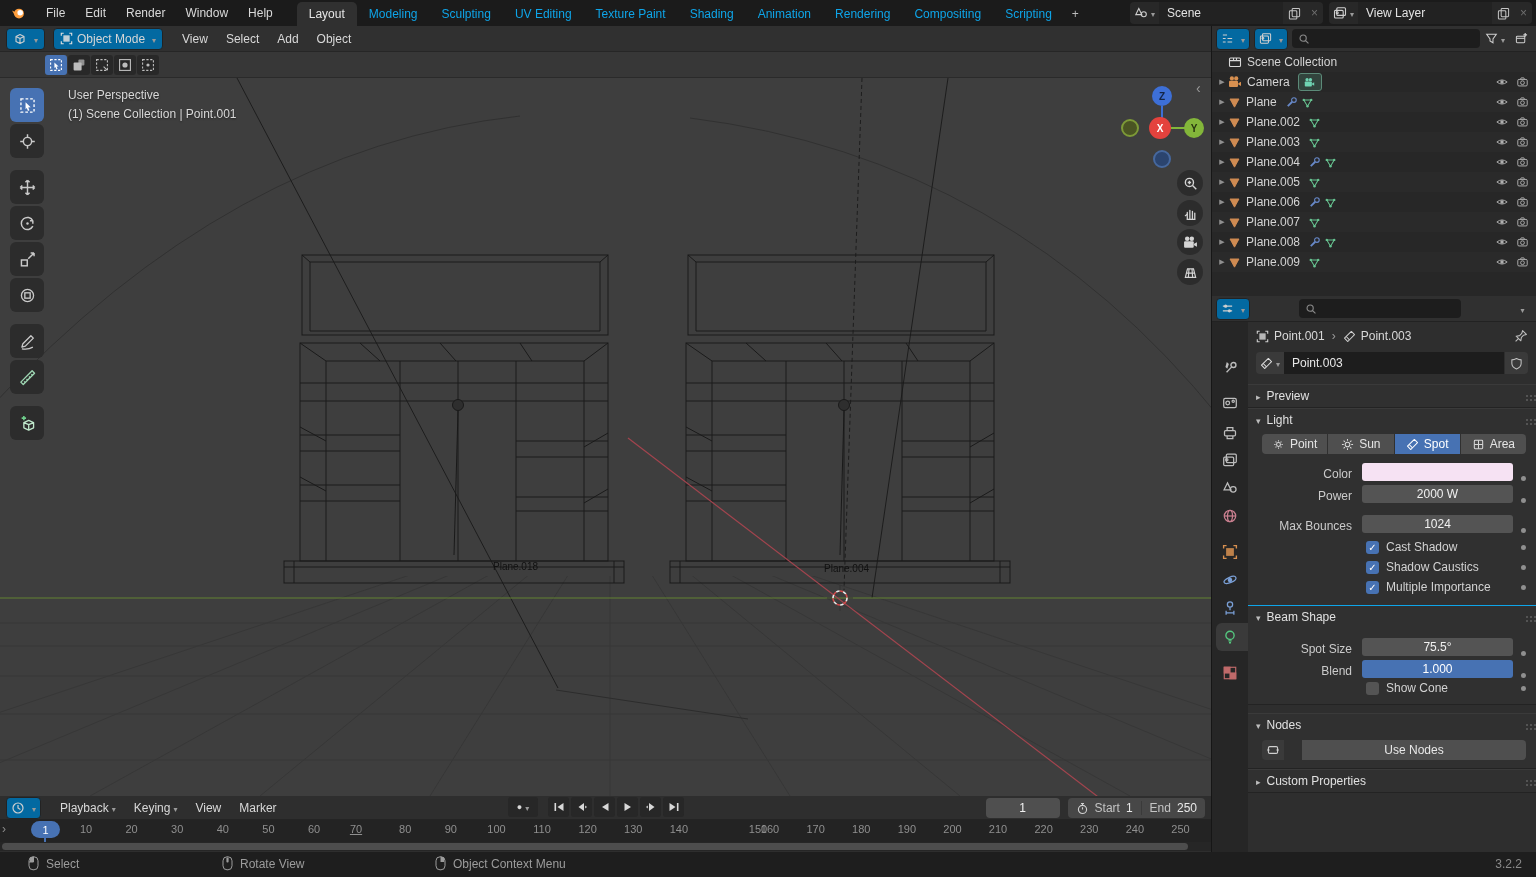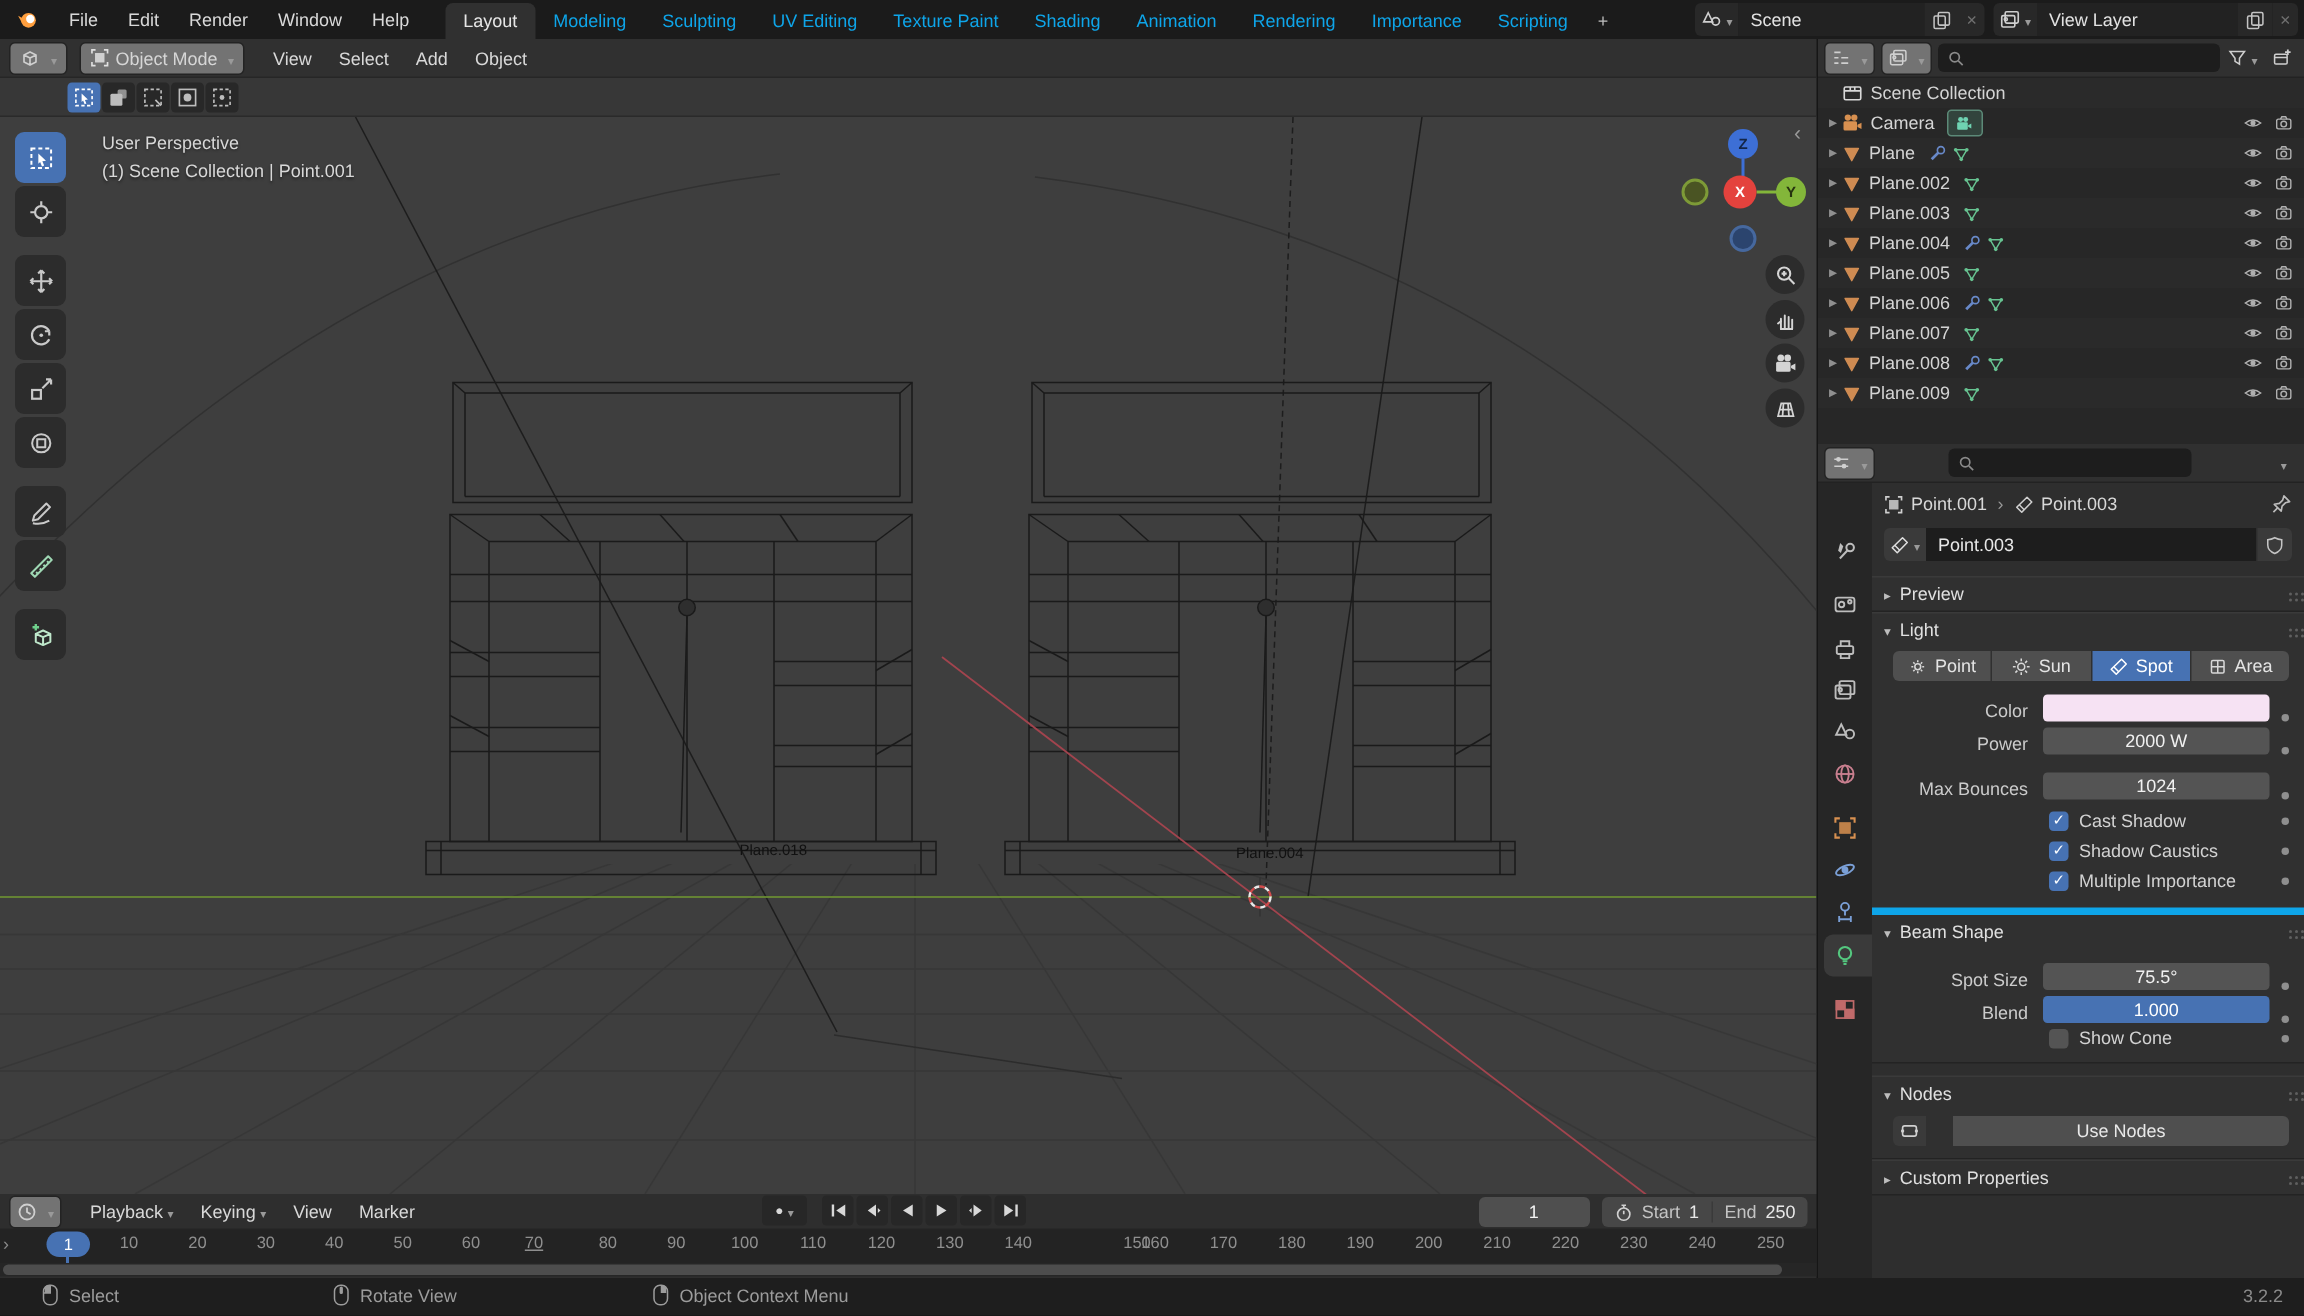--- a/index.html
+++ b/index.html
@@ -18,21 +18,21 @@
   .tab.active{background:#303030;color:#e6e6e6;}
   .tab.add{color:#bdbdbd;padding:5px 8px;}
   #tb-right{position:absolute;right:4px;top:2px;display:flex;gap:6px;}
   .idselector{display:flex;align-items:center;height:22px;}
   .idselector .icochip{background:#282828;border-radius:4px 0 0 4px;height:22px;display:flex;align-items:center;padding:0 4px;}
   .idselector .idfield{background:#222;height:22px;display:flex;align-items:center;padding:0 8px;width:108px;color:#e2e2e2;}
   .idselector .sq{background:#282828;height:22px;display:flex;align-items:center;padding:0 5px;}
   .idselector .sq.last{border-radius:0 4px 4px 0;color:#6f6f6f;font-size:12px;}
   
   #vp-header{left:0;top:26px;width:1211px;height:26px;background:#303030;display:flex;align-items:center;border-bottom:1px solid #262626;box-sizing:border-box;}
-  .chip{display:flex;align-items:center;gap:4px;background:#737373;border:1px solid #232323;border-radius:4px;height:20px;padding:0 6px;}
+  .chip{display:flex;align-items:center;gap:4px;background:#0369a1;border:1px solid #232323;border-radius:4px;height:20px;padding:0 6px;}
   #vp-header .hmenu{padding:0 9px;color:#d9d9d9;}
   .hgroup{display:flex;gap:2px;align-items:center;}
   .icbtn{display:flex;align-items:center;justify-content:center;height:20px;min-width:22px;border-radius:3px;background:transparent;}
   .icbtn.on{background:#4f76b8;}
   .icbtn.chipbg{background:#3a3a3a;}
   #tool-header{left:0;top:52px;width:1211px;height:26px;background:#373737;display:flex;align-items:center;border-bottom:1px solid #2a2a2a;box-sizing:border-box;}
   .selmode{display:flex;gap:1px;margin-left:45px;}
   .selmode .icbtn{background:#282828;width:20px;}
   .selmode .icbtn.on{background:#4772b3;}
   #opts{position:absolute;right:38px;top:55px;}
@@ -445,21 +445,21 @@
     <div class="menu">Help</div>
     <div class="tabs">
       <div class="tab active">Layout</div>
       <div class="tab">Modeling</div>
       <div class="tab">Sculpting</div>
       <div class="tab">UV Editing</div>
       <div class="tab">Texture Paint</div>
       <div class="tab">Shading</div>
       <div class="tab">Animation</div>
       <div class="tab">Rendering</div>
-      <div class="tab">Importance</div>
+      <div class="tab">Compositing</div>
       <div class="tab">Scripting</div>
       <div class="tab add">+</div>
     </div>
     <div id="tb-right">
       <div class="idselector">
         <span class="icochip">
             <svg class="ic" width="14" height="14" viewBox="0 0 14 14" color="#cfcfcf">
               <use href="#s-scene"></use>
             </svg>
             <span class="caret"></span>
@@ -1225,21 +1225,21 @@
           <span class="cb checked"></span>
           <span class="cblabel">Shadow Caustics</span>
           <span class="adot"></span>
         </div>
         <div class="cbrow">
           <span class="cb checked"></span>
           <span class="cblabel">Multiple Importance</span>
           <span class="adot"></span>
         </div>
         <div style="height:8px"></div>
-        <div class="phead" style="border-top:5px solid #0ea5e9">
+        <div class="phead" style="border-top:1px solid #0ea5e9">
             <span class="chev-o"></span>
             <span>Beam Shape</span>
             <span class="grip"></span>
           </div>
         <div style="height:6px"></div>
         <div class="prow">
           <span class="plabel">Spot Size</span>
           <span class="pfield">75.5°</span>
           <span class="adot"></span>
         </div>

